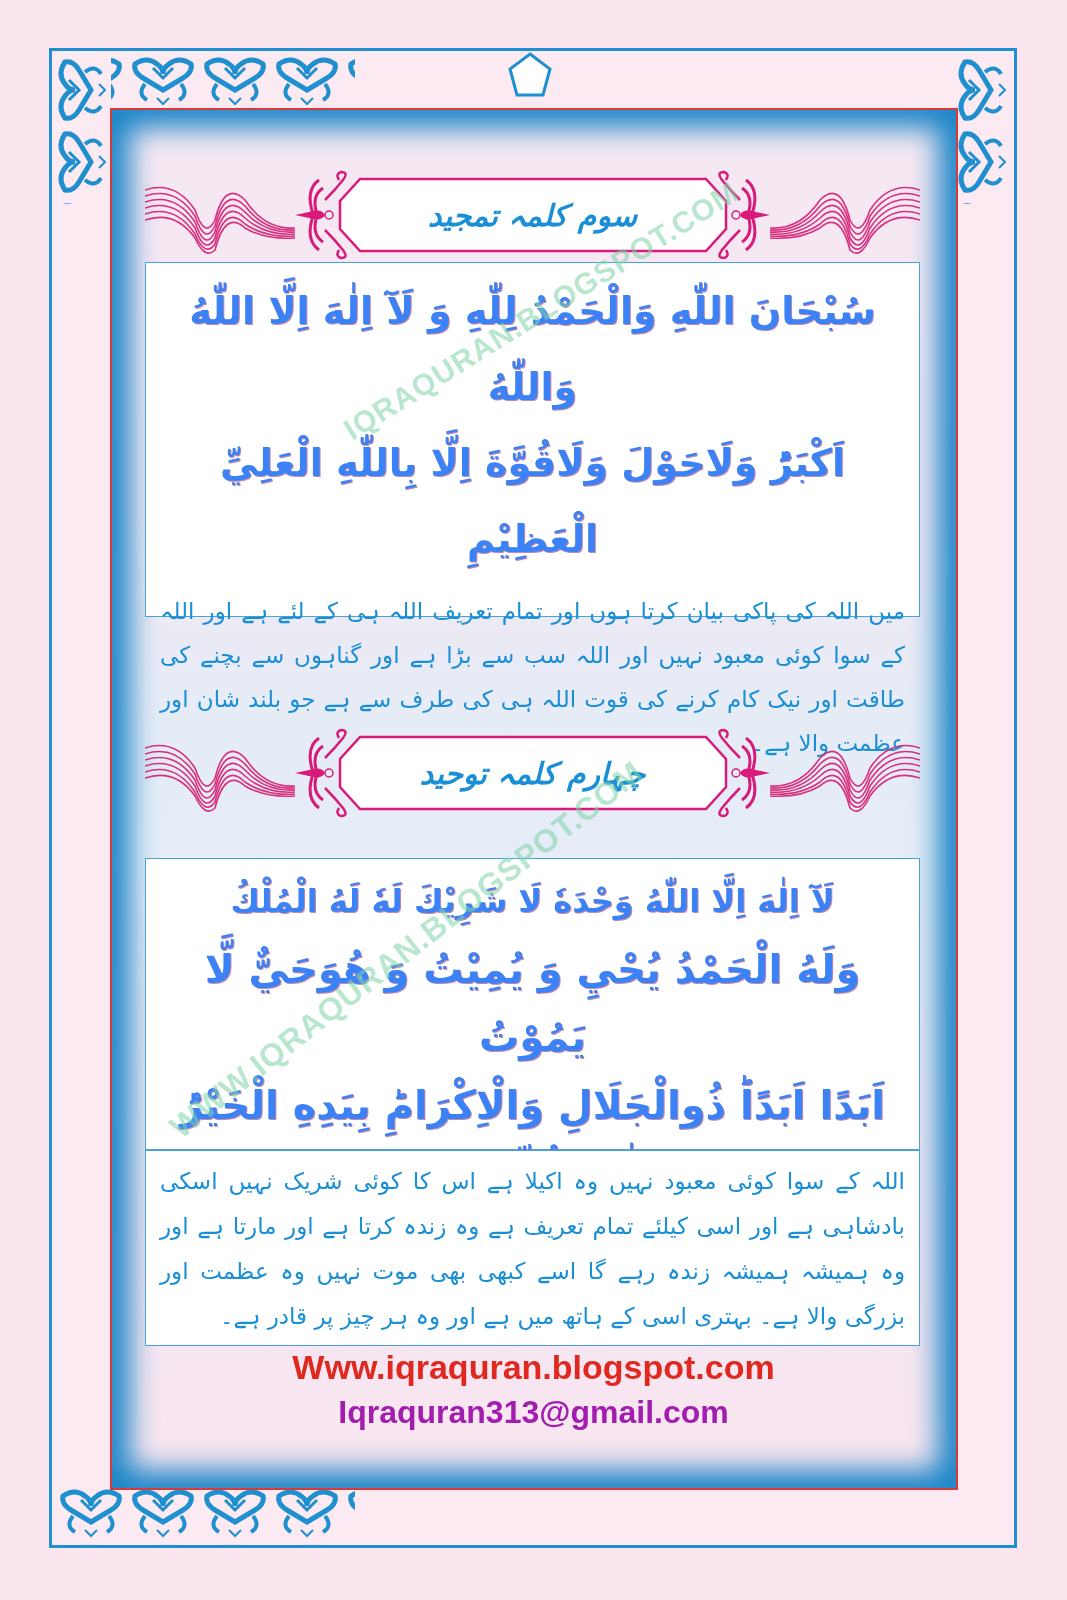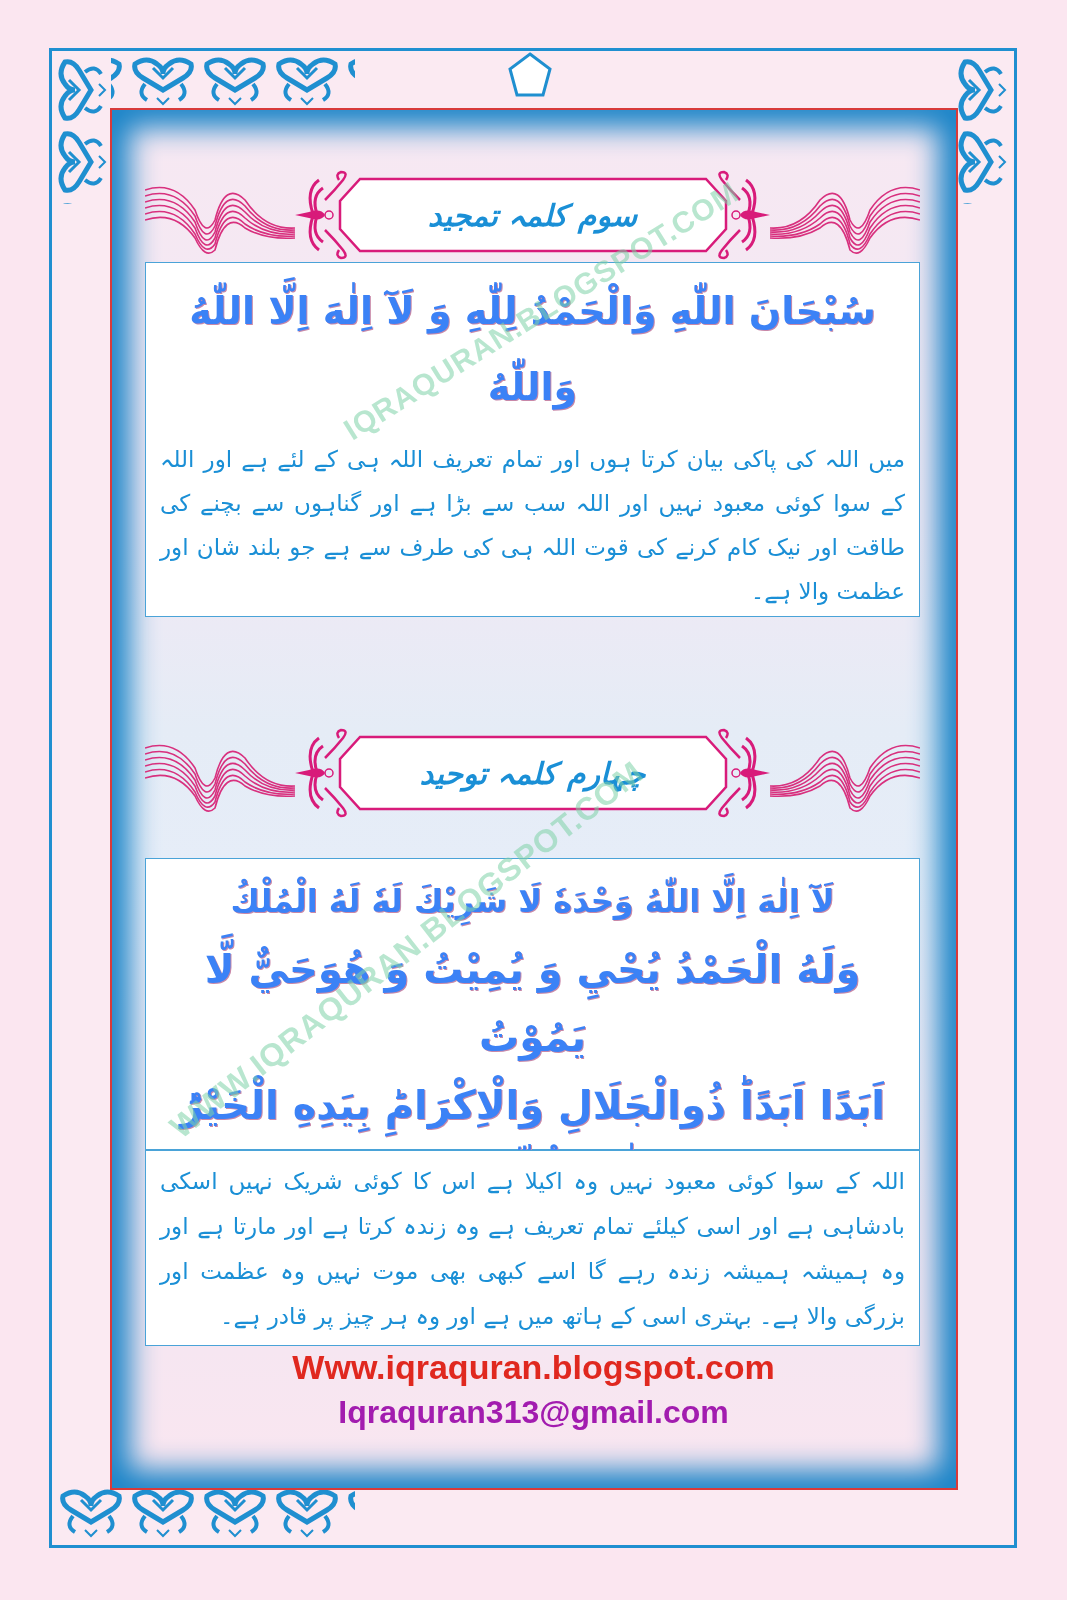--- a/index.html
+++ b/index.html
@@ -150,20 +150,21 @@
       <use href="#flourish"></use>
     </svg>
   <svg class="swirl" style="right:0;transform:scaleX(-1);" viewBox="0 0 160 90">
       <use href="#swirl-shape"></use>
     </svg>
 </div>
 
 <div class="box" style="top:262px;height:355px;">
   <div style="padding:10px 16px 0;">
     <div class="arabic" style="font-size:38px;line-height:76px;">سُبْحَانَ اللّٰهِ وَالْحَمْدُ لِلّٰهِ وَ لَآ اِلٰهَ اِلَّا اللّٰهُ وَاللّٰهُ</div>
+    <div class="arabic" style="font-size:38px;line-height:76px;">اَكْبَرُؕ وَلَاحَوْلَ وَلَاقُوَّةَ اِلَّا بِاللّٰهِ الْعَلِيِّ الْعَظِيْمِ</div>
   </div>
   <div class="urdu" style="padding:12px 14px 0;font-size:23px;line-height:44px;">میں اللہ کی پاکی بیان کرتا ہوں اور تمام تعریف اللہ ہی کے لئے ہے اور اللہ کے سوا کوئی معبود نہیں اور اللہ سب سے بڑا ہے اور گناہوں سے بچنے کی طاقت اور نیک کام کرنے کی قوت اللہ ہی کی طرف سے ہے جو بلند شان اور عظمت والا ہے۔</div>
   <div class="watermark" style="left:210px;top:150px;transform:rotate(-32deg);">IQRAQURAN.BLOGSPOT.COM</div>
 </div>
 
 <div class="heading-row" style="top:728px;">
   <svg class="swirl" style="left:0;" viewBox="0 0 160 90">
       <use href="#swirl-shape"></use>
     </svg>
   <svg style="position:absolute;left:150px;top:0;width:60px;height:90px;" viewBox="0 0 60 90">

